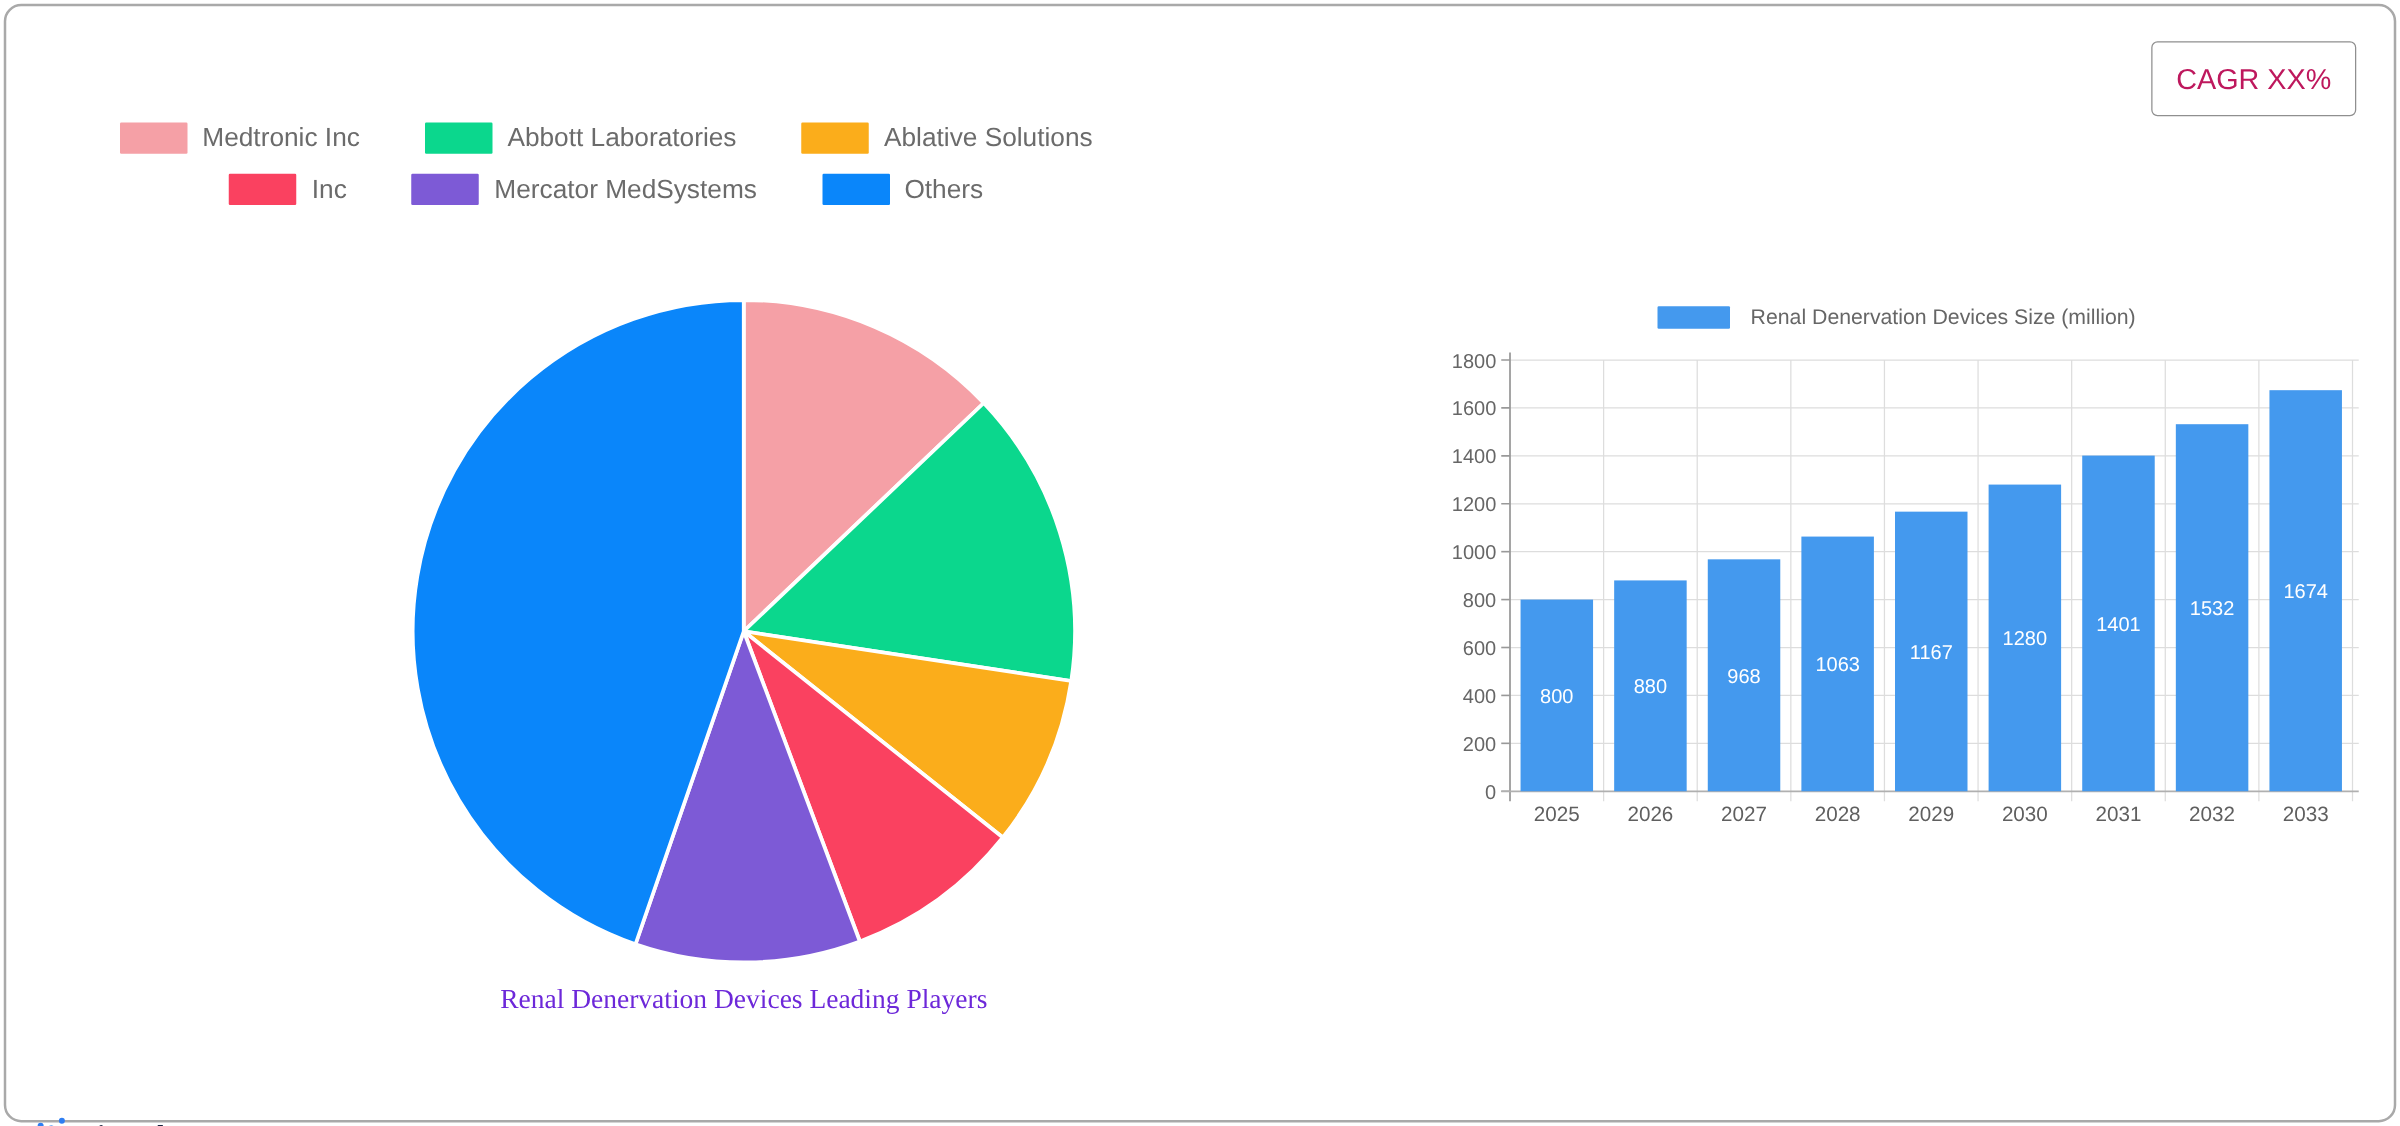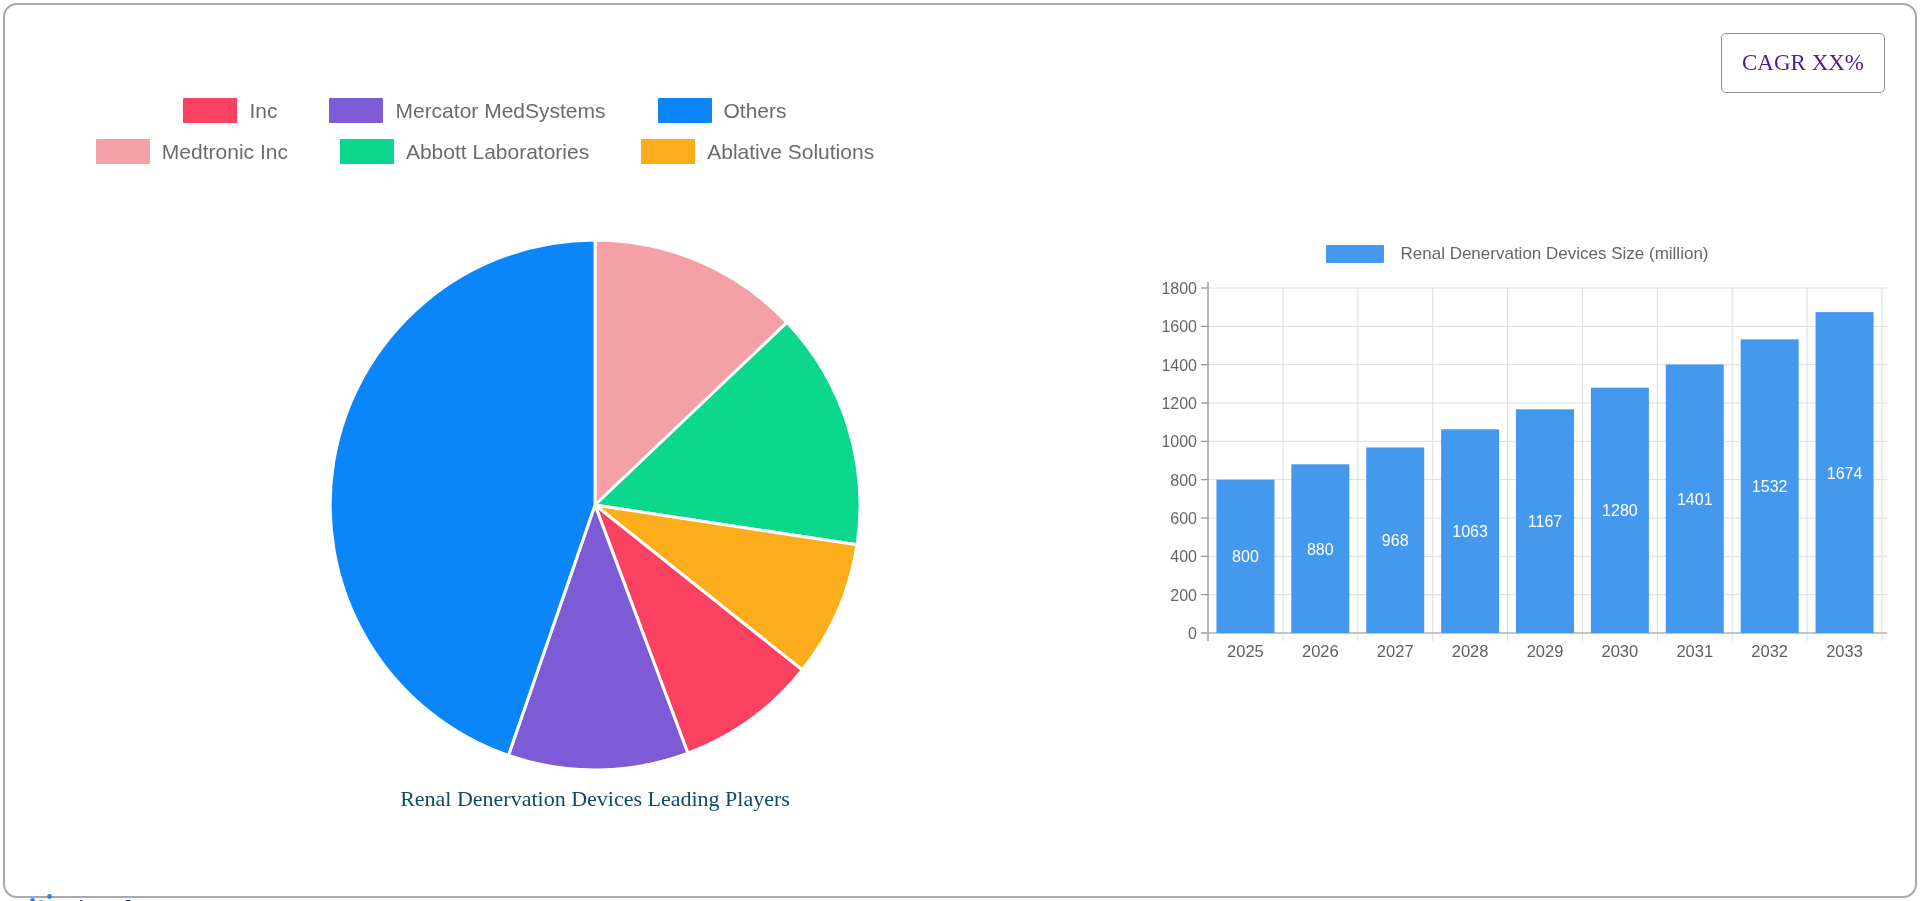--- a/index.html
+++ b/index.html
@@ -3,33 +3,33 @@
 <meta charset="utf-8">
 <style>
   html,body{margin:0;padding:0;background:#fff;}
   #canvas{position:relative;width:1920px;height:901px;background:#ffffff;overflow:hidden;
           font-family:"Liberation Sans",sans-serif;}
   .frame{position:absolute;inset:3px;border:2px solid #a9a9a9;border-radius:14px;pointer-events:none;}
 
   
   .cagr-box{position:absolute;left:1721px;top:33px;width:162px;height:58px;border:1.5px solid #8f8f8f;
             border-radius:5px;background:#fff;display:flex;align-items:center;justify-content:center;}
-  .cagr-box span{font-family:Liberation Serif, serif;font-size:23px;color:#4c1d95;}
+  .cagr-box span{font-family:Liberation Sans, sans-serif;font-size:23px;color:#be185d;}
 
   
   .pie-legend{position:absolute;left:55px;top:98px;width:860px;}
   .legend-row{display:flex;justify-content:center;align-items:center;gap:52px;margin-bottom:16px;}
   .legend-item{display:flex;align-items:center;gap:12px;}
   .swatch{width:54px;height:25px;display:inline-block;border-radius:1px;}
   .legend-label{font-size:21px;color:#6b6b6b;white-space:nowrap;}
 
   
   .pie-svg{position:absolute;left:305px;top:215px;}
   .pie-title{position:absolute;left:305px;top:786px;width:580px;text-align:center;
-             font-family:"Liberation Serif",serif;font-size:22px;color:#0c4a6e;}
+             font-family:"Liberation Serif",serif;font-size:22px;color:#6d28d9;}
 
   
   .bar-wrap{position:absolute;left:1140px;top:242px;width:755px;}
   .bar-legend{display:flex;justify-content:center;align-items:center;gap:16px;height:24px;margin-bottom:0px;}
   .bar-legend .swatch{width:58px;height:18px;}
   .bar-legend .legend-label{font-size:17px;color:#666;}
 
   
   .logo{position:absolute;left:28px;top:892px;display:flex;align-items:flex-end;gap:7px;}
   .logo-text{font-family:"Liberation Serif",serif;font-weight:bold;font-size:22px;color:#15223c;line-height:1;}
@@ -40,44 +40,44 @@
 <div id="canvas">
   <div class="frame"></div>
 
   <div class="cagr-box">
     <span>CAGR XX%</span>
   </div>
 
   <div class="pie-legend">
     <div class="legend-row">
         <div class="legend-item">
+          <span class="swatch" style="background: rgb(245, 160, 166);"></span>
+          <span class="legend-label">Medtronic Inc</span>
+        </div>
+        <div class="legend-item">
+          <span class="swatch" style="background: rgb(11, 215, 141);"></span>
+          <span class="legend-label">Abbott Laboratories</span>
+        </div>
+        <div class="legend-item">
+          <span class="swatch" style="background: rgb(251, 173, 27);"></span>
+          <span class="legend-label">Ablative Solutions</span>
+        </div>
+      </div>
+    <div class="legend-row">
+        <div class="legend-item">
           <span class="swatch" style="background: rgb(250, 65, 96);"></span>
           <span class="legend-label">Inc</span>
         </div>
         <div class="legend-item">
           <span class="swatch" style="background: rgb(125, 90, 214);"></span>
           <span class="legend-label">Mercator MedSystems</span>
         </div>
         <div class="legend-item">
           <span class="swatch" style="background: rgb(10, 134, 250);"></span>
           <span class="legend-label">Others</span>
-        </div>
-      </div>
-    <div class="legend-row">
-        <div class="legend-item">
-          <span class="swatch" style="background: rgb(245, 160, 166);"></span>
-          <span class="legend-label">Medtronic Inc</span>
-        </div>
-        <div class="legend-item">
-          <span class="swatch" style="background: rgb(11, 215, 141);"></span>
-          <span class="legend-label">Abbott Laboratories</span>
-        </div>
-        <div class="legend-item">
-          <span class="swatch" style="background: rgb(251, 173, 27);"></span>
-          <span class="legend-label">Ablative Solutions</span>
         </div>
       </div>
   </div>
 
   <svg class="pie-svg" width="580" height="580" viewBox="0 0 580 580">
       <path d="M290,290 L290.0,25.0 A265,265 0 0 1 482.0,107.4 Z" fill="#F5A0A6" stroke="#ffffff" stroke-width="3" stroke-linejoin="round"></path>
       <path d="M290,290 L482.0,107.4 A265,265 0 0 1 552.0,329.8 Z" fill="#0BD78D" stroke="#ffffff" stroke-width="3" stroke-linejoin="round"></path>
       <path d="M290,290 L552.0,329.8 A265,265 0 0 1 497.3,455.0 Z" fill="#FBAD1B" stroke="#ffffff" stroke-width="3" stroke-linejoin="round"></path>
       <path d="M290,290 L497.3,455.0 A265,265 0 0 1 382.9,538.2 Z" fill="#FA4160" stroke="#ffffff" stroke-width="3" stroke-linejoin="round"></path>
       <path d="M290,290 L382.9,538.2 A265,265 0 0 1 203.4,540.4 Z" fill="#7D5AD6" stroke="#ffffff" stroke-width="3" stroke-linejoin="round"></path>

